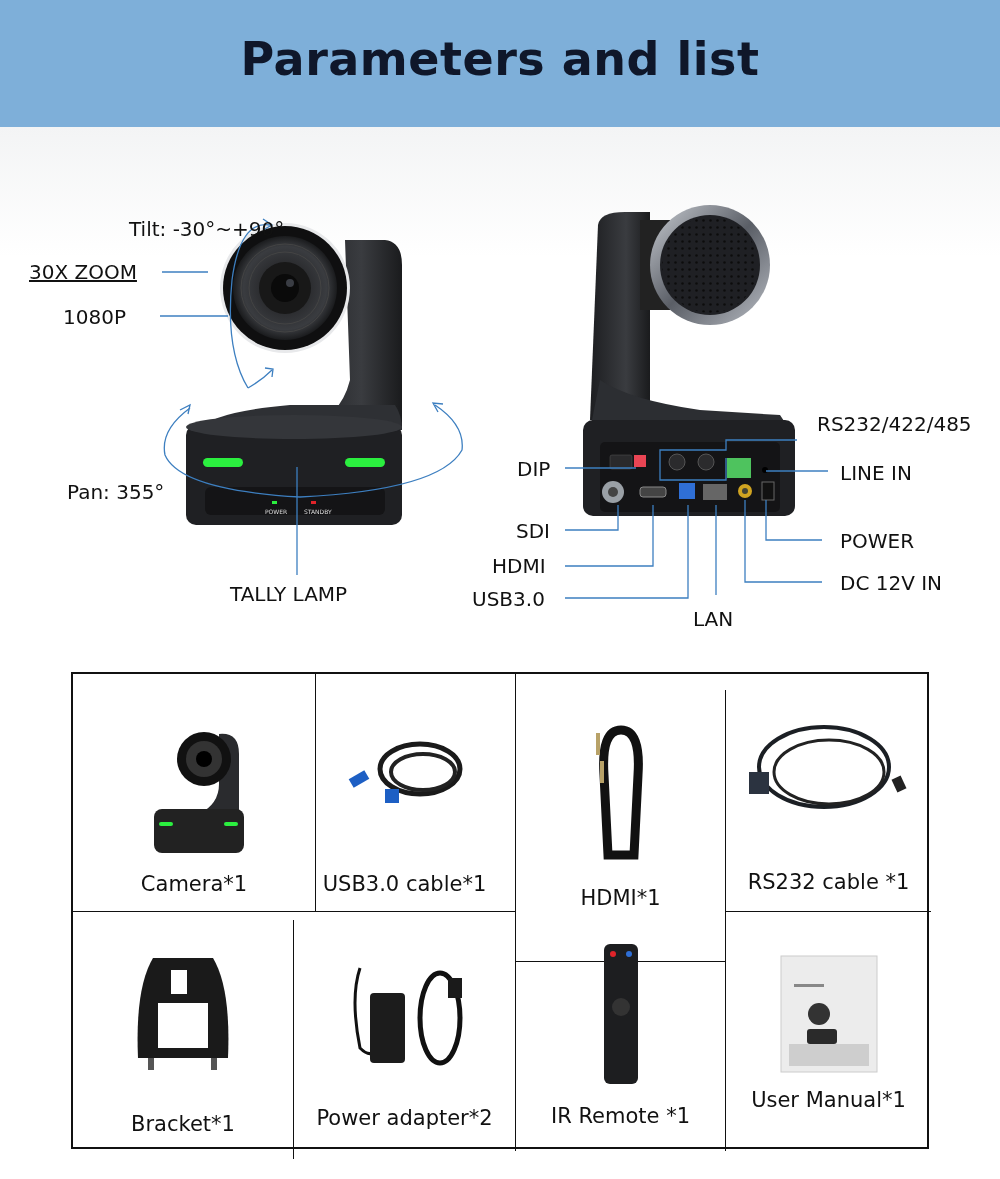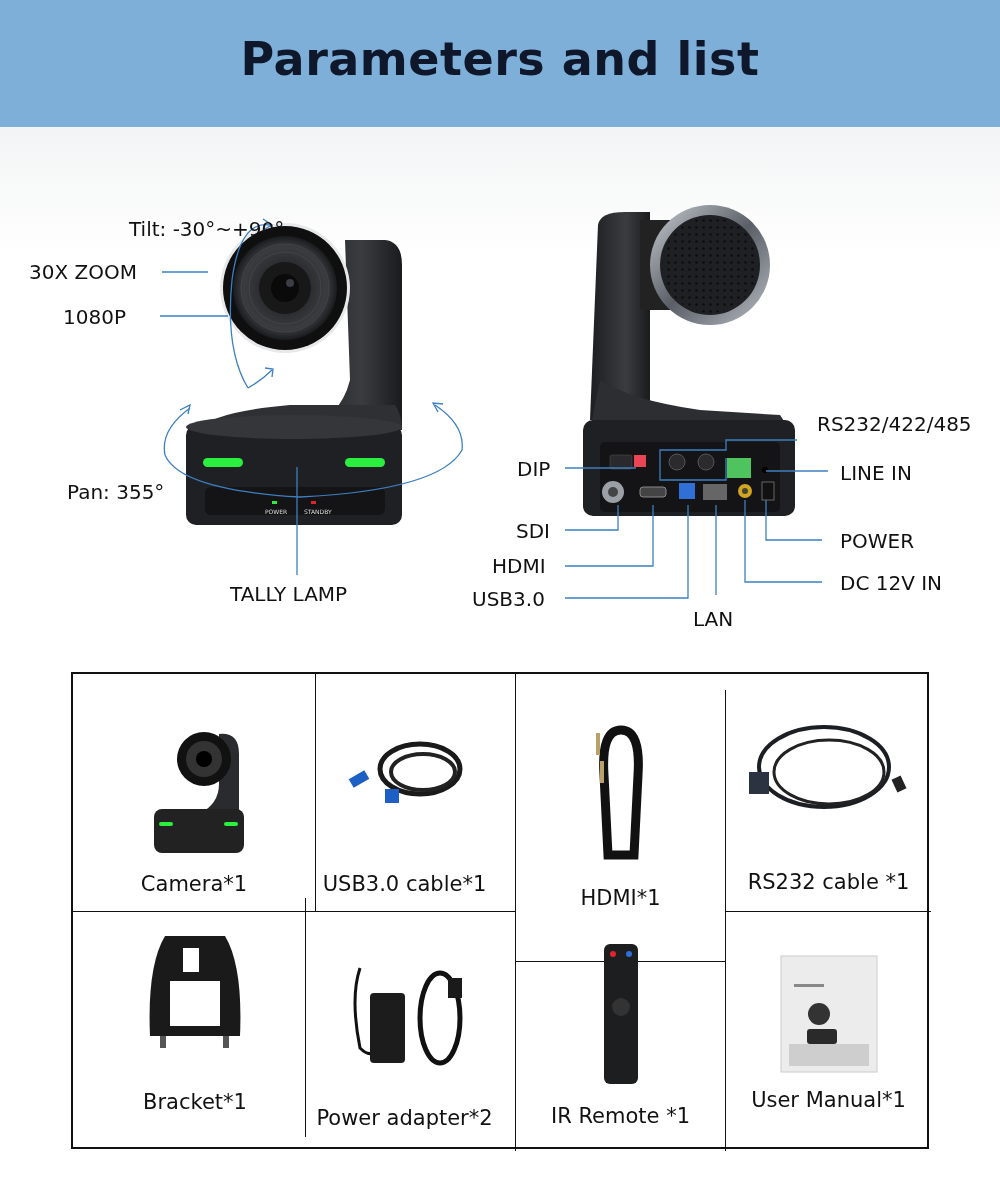--- a/index.html
+++ b/index.html
@@ -118,21 +118,21 @@
     <polyline points="565,530 618,530 618,505"></polyline>
     <polyline points="565,566 653,566 653,505"></polyline>
     <polyline points="565,598 688,598 688,505"></polyline>
     <polyline points="716,505 716,595"></polyline>
     <polyline points="745,500 745,582 822,582"></polyline>
     <polyline points="766,500 766,540 822,540"></polyline>
   </g>
 </svg>
 
 <div class="lbl" style="left:129px;top:187px;margin-top:30px;">Tilt: -30°~+90°</div>
-<div class="lbl" style="left:29px;top:260px;">30X ZOOM</div>
+<div class="lbl" style="left:29px;top:260px;text-decoration:underline;">30X ZOOM</div>
 <div class="lbl" style="left:63px;top:305px;">1080P</div>
 <div class="lbl" style="left:67px;top:480px;">Pan: 355°</div>
 <div class="lbl" style="left:230px;top:582px;">TALLY LAMP</div>
 <div class="lbl" style="left:265px;top:508px;font-size:6px;color:#ddd;">POWER</div>
 <div class="lbl" style="left:304px;top:508px;font-size:6px;color:#ddd;">STANDBY</div>
 
 <div class="lbl" style="left:817px;top:412px;">RS232/422/485</div>
 <div class="lbl" style="left:517px;top:457px;">DIP</div>
 <div class="lbl" style="left:840px;top:461px;">LINE IN</div>
 <div class="lbl" style="left:516px;top:519px;">SDI</div>
@@ -176,21 +176,21 @@
   <div class="cell" style="left:653px;top:0;width:205px;height:238px;border-right:none;">
     <svg class="cell-img" style="top:48px;" width="170" height="100">
       <ellipse cx="80" cy="45" rx="65" ry="40" fill="none" stroke="#1b1f24" stroke-width="4"></ellipse>
       <ellipse cx="85" cy="50" rx="55" ry="32" fill="none" stroke="#222" stroke-width="3"></ellipse>
       <rect x="5" y="50" width="20" height="22" fill="#2b3340"></rect>
       <rect x="150" y="55" width="10" height="14" fill="#222" transform="rotate(-25 155 62)"></rect>
     </svg>
     <div class="cell-label" style="top:196px;">RS232 cable *1</div>
   </div>
 
-  <div class="cell" style="left:0;top:224px;width:221px;height:239px;border-bottom:none;margin-left:12px;">
+  <div class="cell" style="left:0;top:246px;width:221px;height:239px;border-bottom:none;">
     <svg class="cell-img" style="top:28px;" width="100" height="130">
       <path d="M20 10 L80 10 Q98 40 95 110 L5 110 Q2 40 20 10 Z" fill="#1a1a1a"></path>
       <rect x="38" y="22" width="16" height="24" fill="#fff"></rect>
       <rect x="25" y="55" width="50" height="45" fill="#fff"></rect>
       <rect x="15" y="110" width="6" height="12" fill="#555"></rect>
         <rect x="78" y="110" width="6" height="12" fill="#555"></rect>
     </svg>
     <div class="cell-label" style="top:192px;">Bracket*1</div>
   </div>
   <div class="cell" style="left:221px;top:238px;width:222px;height:239px;border-bottom:none;">

